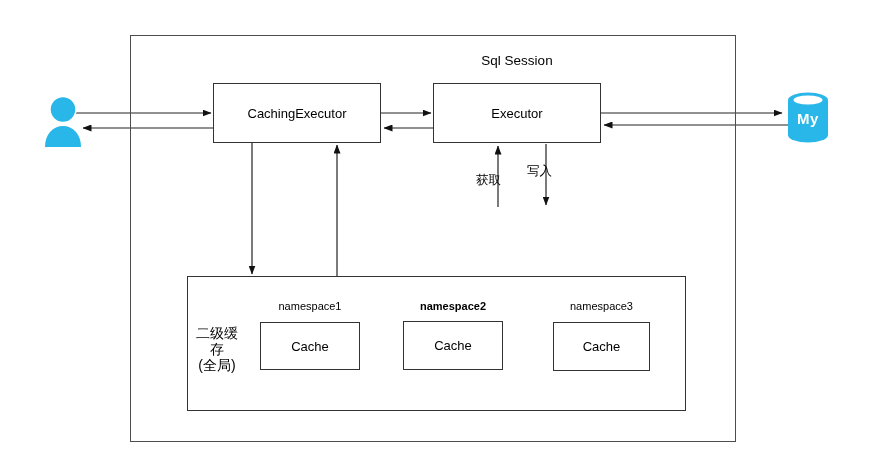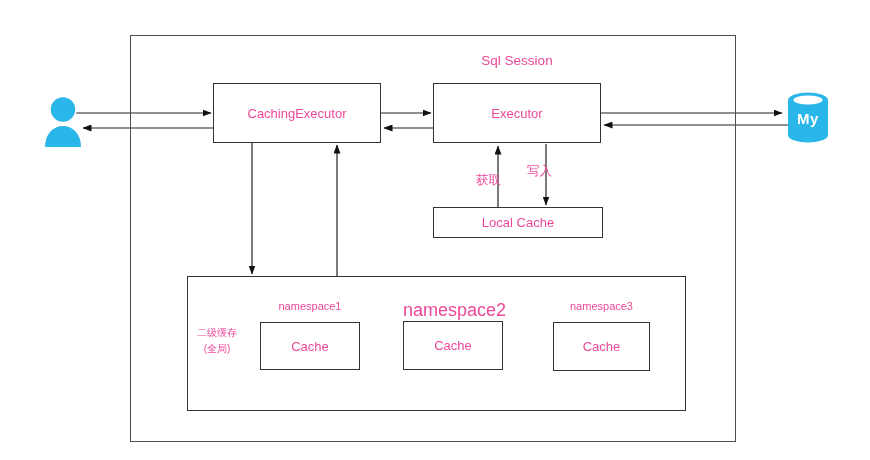--- a/index.html
+++ b/index.html
@@ -1,30 +1,30 @@
 <!DOCTYPE html>
 <html style="--accent: #29B6E8; --line: #222222; --border: #333333;"><head>
 <meta charset="utf-8">
 <style>
   :root { --accent:#29B6E8; --line:#222222; --border:#333333; }
   html,body { margin:0; padding:0; background:#ffffff; }
   .canvas {
     position:relative; width:870px; height:460px; background:#ffffff;
-    font-family:"Liberation Sans", sans-serif; color:#ec4899; overflow:hidden;
+    font-family:"Liberation Sans", sans-serif; color:#000000; overflow:hidden;
   }
   .canvas * { box-sizing:border-box; }
   .arrows { position:absolute; left:0; top:0; width:870px; height:460px; pointer-events:none; }
   .box {
     position:absolute; border:1px solid var(--border); background:#ffffff;
     display:flex; align-items:center; justify-content:center; font-size:13px;
   }
   .container-box { position:absolute; border:1px solid #4d4d4d; background:transparent; }
   .lbl { position:absolute; font-size:13px; white-space:nowrap; }
   .lbl-center { text-align:center; }
-  .l2-label { position:absolute; font-size:10px; text-align:center; line-height:16px; }
+  .l2-label { position:absolute; font-size:14px; text-align:center; line-height:16px; }
   .icon-svg { position:absolute; }
   .cjk { font-size:12.5px; }
 </style>
 </head>
 <body>
 
 <div class="canvas">
 
   <svg class="arrows" viewBox="0 0 870 460">
     <defs>
@@ -43,34 +43,33 @@
     <line x1="498" y1="207" x2="498" y2="146" stroke="#222" stroke-width="1.2" marker-end="url(#ah)"></line>
     <line x1="546" y1="144" x2="546" y2="205" stroke="#222" stroke-width="1.2" marker-end="url(#ah)"></line>
   </svg>
 
   <div class="container-box" style="left:130px; top:35px; width:606px; height:407px;"></div>
   <div class="lbl lbl-center" style="left:433px; top:53px; width:168px; font-size:13.5px;">Sql Session</div>
 
   <div class="box" style="left:213px; top:83px; width:168px; height:60px;">CachingExecutor</div>
   <div class="box" style="left:433px; top:83px; width:168px; height:60px;">Executor</div>
 
-  <div class="box" style="left:433px; top:207px; width:170px; height:31px;">Local Cache</div>
   <div class="lbl cjk" style="left:476px; top:172px;font-family:Liberation Serif, serif;">获取</div>
   <div class="lbl cjk" style="left:527px; top:163px;text-align:right;">写入</div>
 
   <div class="container-box" style="left:187px; top:276px; width:499px; height:135px; border-color:#333;"></div>
   <div class="l2-label" style="left:190px; top:325px; width:54px;">
     <div>二级缓存</div>
     <div>(全局)</div>
   </div>
 
   <div class="lbl lbl-center" style="left:260px; top:300px; width:100px; font-size:11px;">namespace1</div>
   <div class="box" style="left:260px; top:322px; width:100px; height:48px;">Cache</div>
 
-  <div class="lbl lbl-center" style="left:403px; top:300px; width:100px; font-size:18px;">namespace2</div>
+  <div class="lbl lbl-center" style="left:403px; top:300px; width:100px; font-size:11px;font-weight:bold;">namespace2</div>
   <div class="box" style="left:403px; top:321px; width:100px; height:49px;">Cache</div>
 
   <div class="lbl lbl-center" style="left:553px; top:300px; width:97px; font-size:11px;">namespace3</div>
   <div class="box" style="left:553px; top:322px; width:97px; height:49px;">Cache</div>
 
   <svg class="icon-svg" style="left:43px; top:96px;" width="40" height="53" viewBox="0 0 40 53">
     <circle cx="20" cy="13.5" r="13" fill="var(--accent)" stroke="#ffffff" stroke-width="1.5"></circle>
     <path d="M2,51 c0,-13 8,-21 18,-21 c10,0 18,8 18,21 z" fill="var(--accent)"></path>
     <path d="M8,31 a14,12 0 0 0 24,0 a20,18 0 0 0 -24,0 z" fill="#ffffff" opacity="0"></path>
   </svg>

